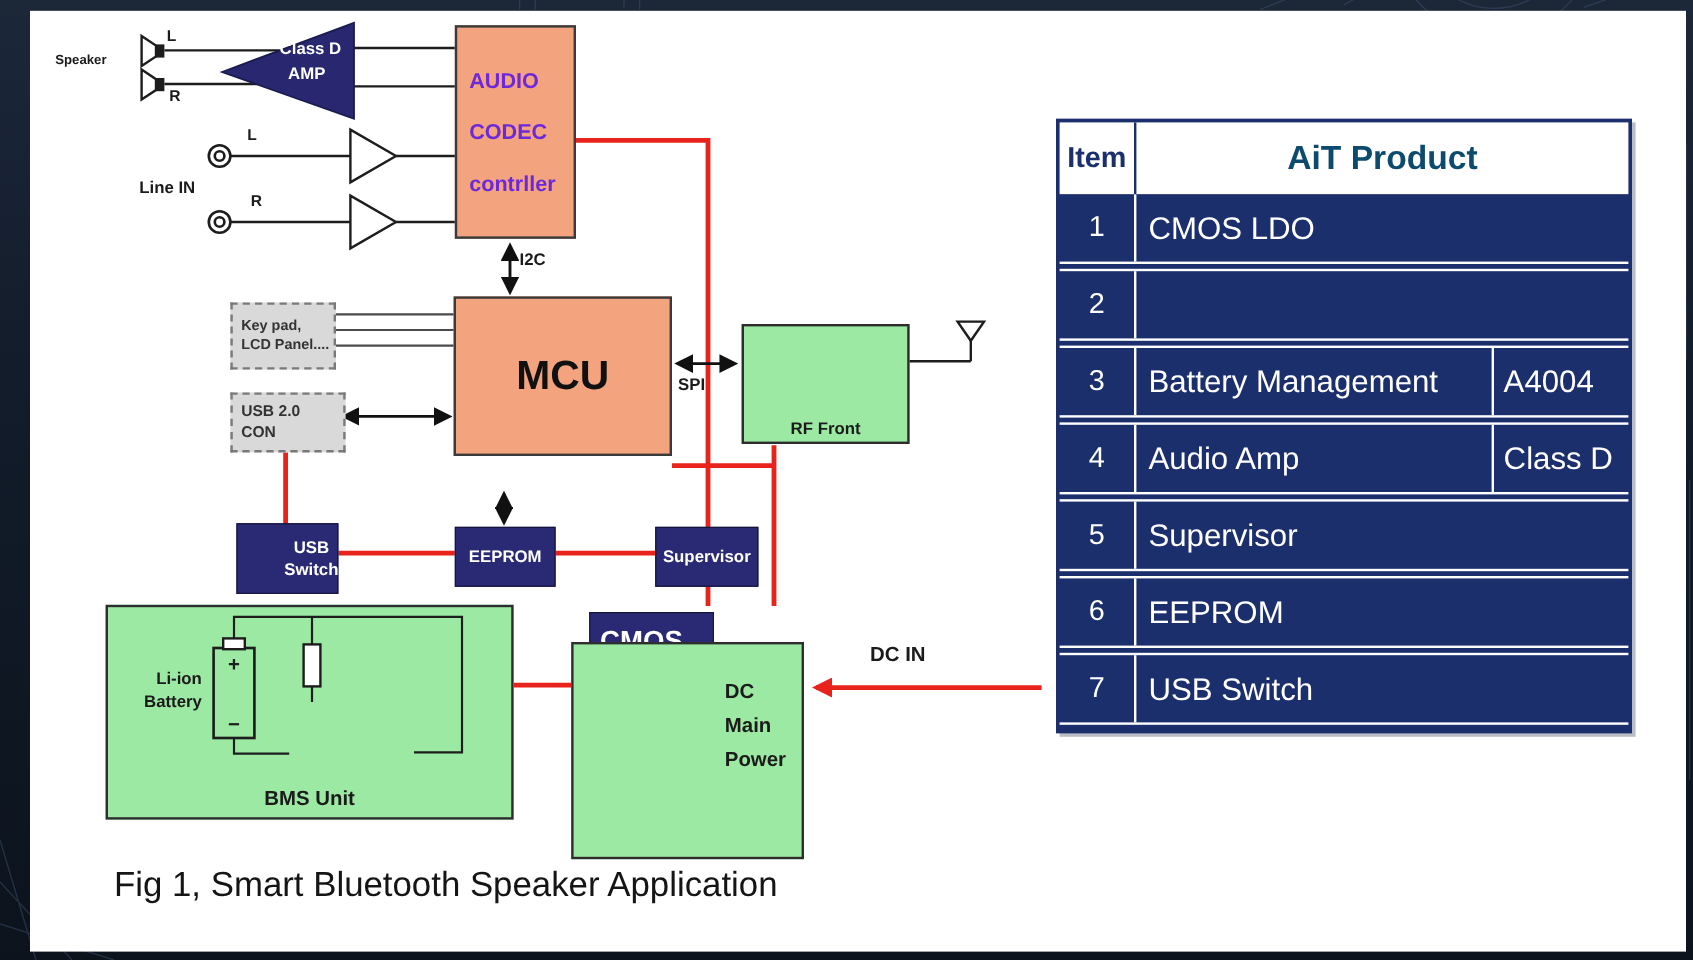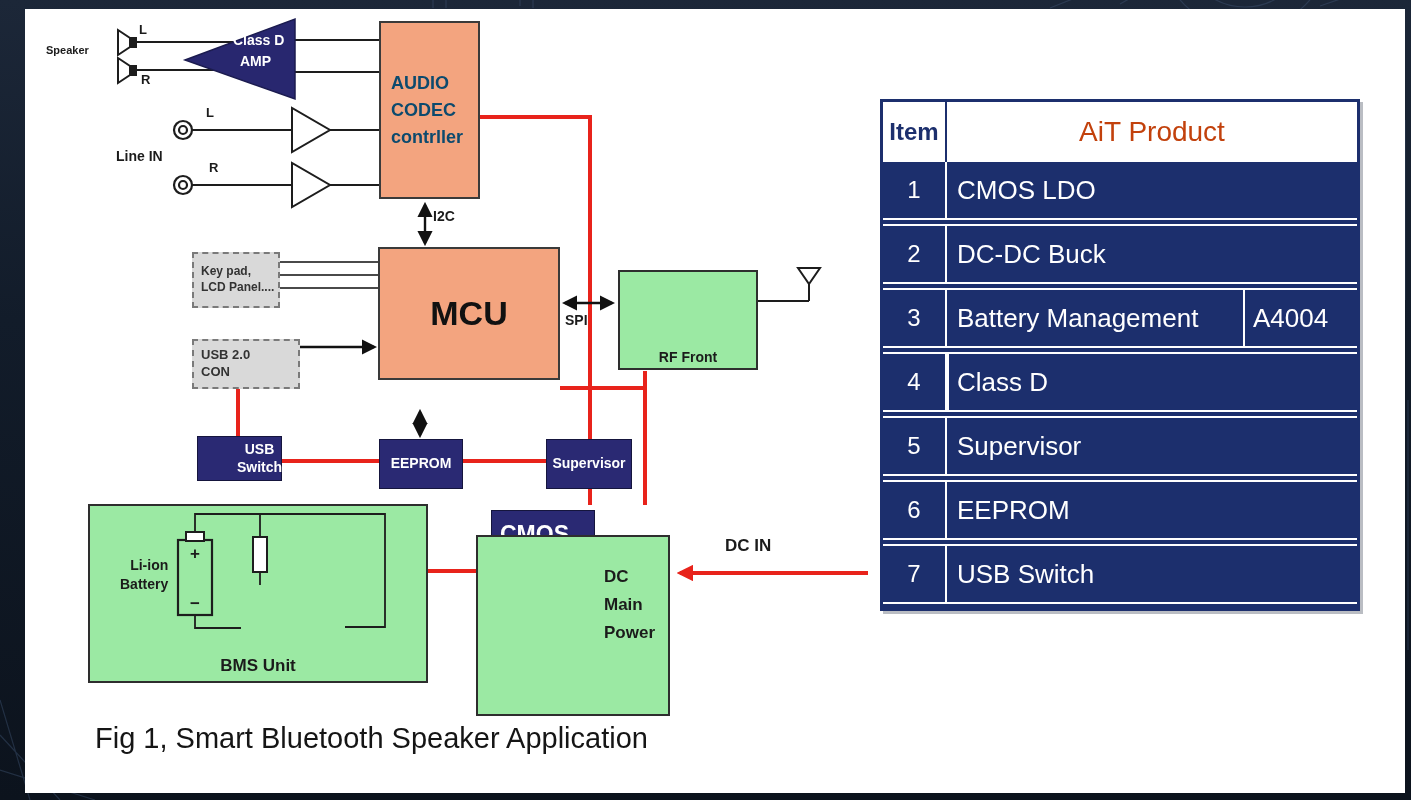--- a/index.html
+++ b/index.html
@@ -11,42 +11,42 @@
   .canvas { position:absolute; left:25px; top:9px; width:1380px; height:784px;
             background:#ffffff; z-index:0; }
   svg.wires { position:absolute; inset:0; z-index:2; pointer-events:none; }
   .cbox { position:absolute; z-index:1; }           
   .tbox { position:absolute; z-index:3; }           
   .salmon { background:#F3A47F; border:2px solid #3a3a3a; }
   .green  { background:#9BE9A3; border:2px solid #2e2e2e; }
   .navy   { background:#2A2973; border:1px solid #15153d; color:#fff; }
   .grayd  { background:#D9D9D9; border:2px dashed #7a7a7a; color:#333; }
   .lbl    { position:absolute; z-index:3; color:#1b1b1b; font-weight:bold; white-space:nowrap; }
-  .codec-box { display:flex; flex-direction:column; justify-content:center; gap:6px;
-               padding-left:10px; font-weight:bold; font-size:18px; color:#0c4a6e; }
+  .codec-box { display:flex; flex-direction:column; justify-content:center; gap:22px;
+               padding-left:10px; font-weight:bold; font-size:18px; color:#6d28d9; }
   .mcu-box { display:flex; align-items:center; justify-content:center;
              font-weight:bold; font-size:34px; color:#111; }
   .small-navy { display:flex; flex-direction:column; align-items:center; justify-content:center;
                 font-weight:bold; font-size:14px; line-height:1.25; }
   .gray-box { display:flex; flex-direction:column; justify-content:center;
               padding-left:7px; font-weight:bold; font-size:12px; line-height:1.3; }
   .module { position:absolute; background:#D9D9D9; border:2px dashed #6f6f6f;
             display:flex; flex-direction:column; align-items:flex-start; justify-content:center;
             padding-left:4px; font-weight:bold; font-size:11px; line-height:1.15; color:#2c2c2c; }
   .inner-navy { position:absolute; background:#2A2973; border:1px solid #15153d; color:#fff;
                 display:flex; flex-direction:column; justify-content:center; padding-left:8px;
                 font-weight:bold; }
   
   .ptable { position:absolute; left:880px; top:99px; width:480px; z-index:3;
             box-shadow:3px 3px 0 rgba(130,135,145,.55); border:3px solid #1C2F6D; background:#1C2F6D; }
   .thead { display:flex; background:#fff; height:60px; }
   .thead .h-item { width:64px; border-right:2px solid #1C2F6D; display:flex; align-items:center;
                    justify-content:center; color:#1C2F6D; font-weight:bold; font-size:24px; }
   .thead .h-prod { flex:1; display:flex; align-items:center; justify-content:center;
-                   color:#c2410c; font-weight:normal; font-size:28px; }
+                   color:#0c4a6e; font-weight:bold; font-size:28px; }
   .tbody { background:#1C2F6D; padding-bottom:4px; }
   .trow { display:flex; height:60px; margin-top:4px; border-top:2px solid #fff;
           border-bottom:2px solid #fff; color:#fff; }
   .trow:first-child { margin-top:0; border-top:none; height:58px; }
   .c-item { width:64px; border-right:2px solid #fff; display:flex; align-items:center;
             justify-content:center; font-size:24px; }
   .c-prod { flex:1; display:flex; align-items:center; padding-left:10px; font-size:26px; }
   .c-note { width:114px; border-left:2px solid #fff; display:flex; align-items:center;
             padding-left:8px; font-size:26px; }
   .caption { position:absolute; left:95px; top:722px; z-index:3; font-size:29px; color:#151515; }
@@ -192,26 +192,26 @@
   <div class="lbl" style="left:209px;top:160px;font-size:13px;">R</div>
 
   <div class="lbl" style="left:433px;top:208px;font-size:14px;">I2C</div>
   <div class="lbl" style="left:565px;top:312px;font-size:14px;">SPI</div>
 
   <div class="tbox grayd gray-box" style="left:192px;top:252px;width:88px;height:56px;">
     <span>Key pad,</span>
     <span>LCD Panel....</span>
   </div>
 
-  <div class="tbox grayd gray-box" style="left:192px;top:327px;width:108px;height:50px;font-size:13px;margin-top:12px;">
+  <div class="tbox grayd gray-box" style="left:192px;top:327px;width:96px;height:50px;font-size:13px;">
     <span>USB 2.0</span>
     <span>CON</span>
   </div>
 
-  <div class="tbox navy small-navy" style="left:197px;top:436px;width:85px;height:45px;padding-left:40px;">
+  <div class="tbox navy small-navy" style="left:197px;top:436px;width:85px;height:59px;padding-left:40px;">
     <span>USB</span>
     <span>Switch</span>
   </div>
 
   <div class="tbox navy small-navy" style="left:379px;top:439px;width:84px;height:50px;">
     <span>EEPROM</span>
   </div>
 
   <div class="tbox navy small-navy" style="left:546px;top:439px;width:86px;height:50px;">
     <span>Supervisor</span>
@@ -247,29 +247,29 @@
       <div class="h-item">Item</div>
       <div class="h-prod">AiT Product</div>
     </div>
     <div class="tbody">
       <div class="trow">
         <div class="c-item">1</div>
         <div class="c-prod">CMOS LDO</div>
       </div>
       <div class="trow">
         <div class="c-item">2</div>
-        <div class="c-prod">DC-DC Buck</div>
       </div>
       <div class="trow">
         <div class="c-item">3</div>
         <div class="c-prod">Battery Management</div>
         <div class="c-note">A4004</div>
       </div>
       <div class="trow">
         <div class="c-item">4</div>
+        <div class="c-prod">Audio Amp</div>
         <div class="c-note">Class D</div>
       </div>
       <div class="trow">
         <div class="c-item">5</div>
         <div class="c-prod">Supervisor</div>
       </div>
       <div class="trow">
         <div class="c-item">6</div>
         <div class="c-prod">EEPROM</div>
       </div>

